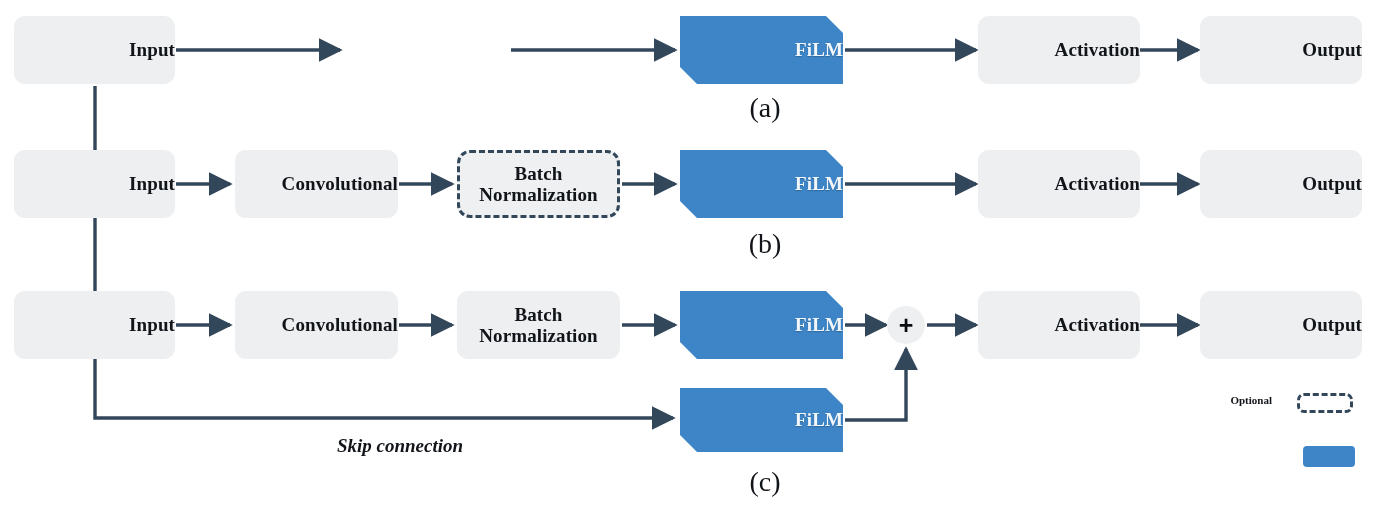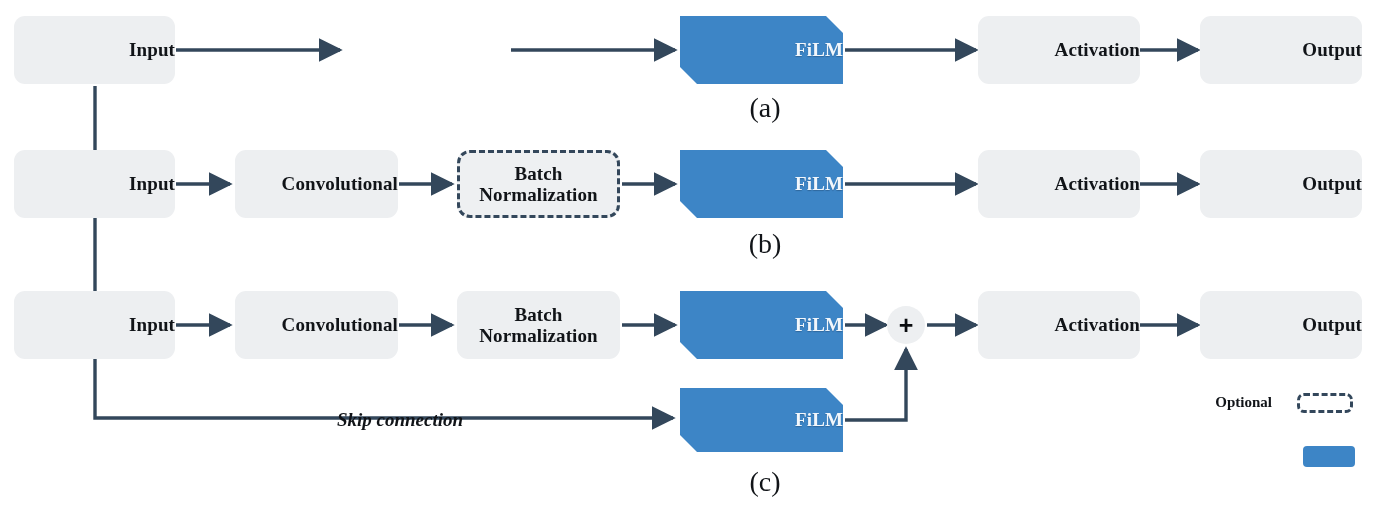--- a/index.html
+++ b/index.html
@@ -85,21 +85,21 @@
     font-size:19px;
     font-weight:bold;
     font-style:italic;
     color:#111418;
     text-align:center;
   }
 
   
   .legend-text{
     position:absolute;
-    font-size:15px;
+    font-size:11px;
     font-weight:bold;
     color:#111418;
     text-align:right;
     white-space:nowrap;
   }
   .legend-swatch-dashed{
     position:absolute;
     box-sizing:border-box;
     border:3px dashed #33475b;
     border-radius:7px;
@@ -211,21 +211,21 @@
     <div class="node plain" style="left:978px;top:291px;width:162px;height:68px;">
       <span>Activation</span>
     </div>
     <div class="node plain" style="left:1200px;top:291px;width:162px;height:68px;">
       <span>Output</span>
     </div>
     <div class="node film" style="left:680px;top:388px;width:163px;height:64px;">
       <span class="film-bg"></span>
       <span class="film-label">FiLM</span>
     </div>
-    <div class="skip-label" style="left:230px;top:409px;width:340px;">Skip connection</div>
+    <div class="skip-label" style="left:230px;top:435px;width:340px;">Skip connection</div>
     <div class="caption" style="left:715px;top:466px;width:100px;">(c)</div>
   </div>
 
   <div class="stage">
     <div class="legend-text" style="left:1060px;top:394px;width:212px;">Optional</div>
     <div class="legend-swatch-dashed" style="left:1297px;top:393px;width:56px;height:20px;"></div>
 
     <div class="legend-swatch-solid" style="left:1303px;top:446px;width:52px;height:21px;"></div>
   </div>
 

